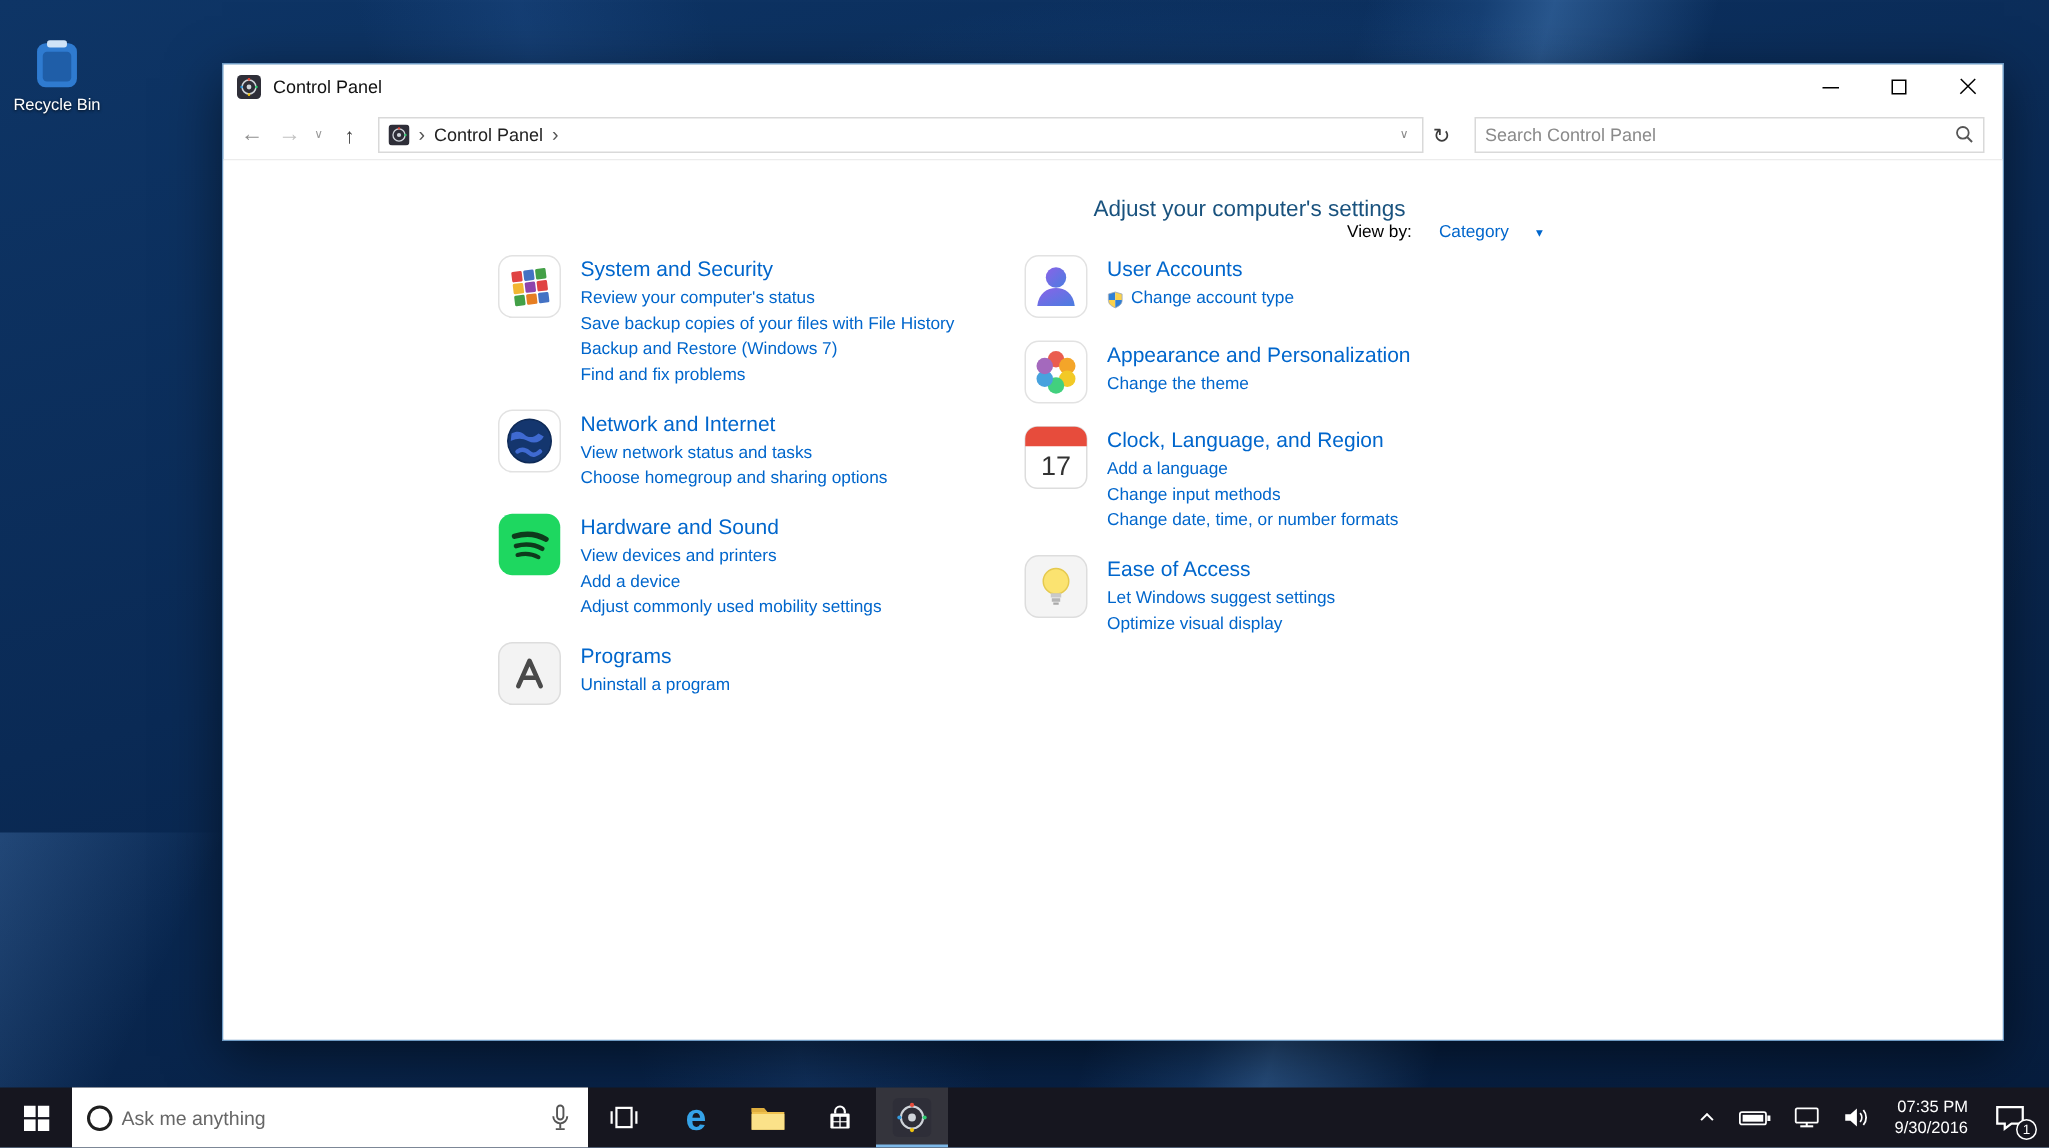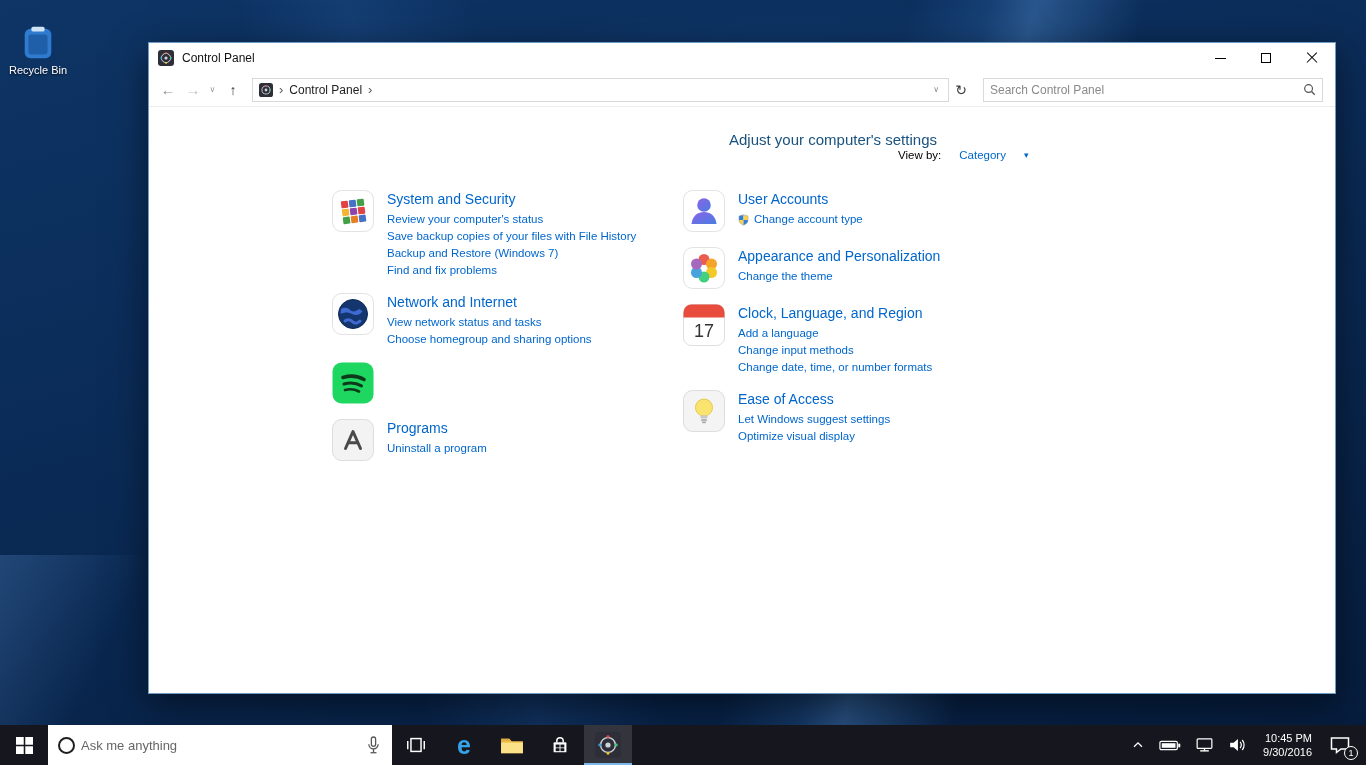--- a/index.html
+++ b/index.html
@@ -66,21 +66,21 @@
   .mag-icon svg { width:13px; height:13px; display:block; }
 
   .content { flex:1; position:relative; padding:24px 0 0 182px; overflow:hidden; background:#fff; }
   .content-header { position:relative; height:24px;text-align:center; }
   .page-heading { font-size:15px; font-weight:400; color:#19527e; }
   .viewby { position:absolute; left:567px; top:18px; display:flex; align-items:center; gap:18px;
     font-size:11.5px; color:#000; }
   .viewby-value { color:#0066cc; cursor:pointer; text-decoration:none; }
   .viewby-caret { color:#0066cc; font-size:9px; cursor:pointer; }
 
-  .columns { display:flex; margin-top:34px; }
+  .columns { display:flex; margin-top:14px; }
   .col-left { width:351px; }
   .col-right { flex:1; }
   .category { display:flex; gap:12px; margin-bottom:13px; }
   .cat-icon { width:44px; height:44px; flex:0 0 44px; cursor:pointer; }
   .cat-icon svg { width:44px; height:44px; display:block; }
   .cat-body { padding-top:1px; }
   .cat-title { display:inline-block; font-size:14px; color:#0066cc; text-decoration:none;
     margin:1px 0 4px; cursor:pointer; }
   .cat-link { display:flex; align-items:center; gap:5px; font-size:11.5px; line-height:17px;
     color:#0066cc; text-decoration:none; cursor:pointer; }
@@ -250,20 +250,28 @@
 
   <div class="category">
     <span class="cat-icon">
                 <svg viewBox="0 0 44 44">
                   <rect x="1.5" y="1.5" width="41" height="41" rx="9" fill="#1ed760"></rect>
                   <path d="M12 16.5c7.5-2.3 15-1.5 21 2" stroke="#0e3a1c" stroke-width="3.6" fill="none" stroke-linecap="round"></path>
                   <path d="M13 23c6.5-1.8 12.5-1 17.5 1.8" stroke="#0e3a1c" stroke-width="3.1" fill="none" stroke-linecap="round"></path>
                   <path d="M14 29c5.3-1.4 10-.7 14 1.5" stroke="#0e3a1c" stroke-width="2.7" fill="none" stroke-linecap="round"></path>
                 </svg>
               </span>
+    <div class="cat-body">
+      <a class="cat-title">Hardware and Sound</a>
+      <div class="cat-links">
+                  <a class="cat-link">View devices and printers</a>
+                  <a class="cat-link">Add a device</a>
+                  <a class="cat-link">Adjust commonly used mobility settings</a>
+                </div>
+    </div>
   </div>
 
   <div class="category">
     <span class="cat-icon">
                 <svg viewBox="0 0 44 44">
                   <rect x="1.5" y="1.5" width="41" height="41" rx="9" fill="#f3f3f3" stroke="#ddd"></rect>
                   <path d="M14.5 30.5 22 13.5l7.5 17" stroke="#4a4a4a" stroke-width="3" fill="none" stroke-linecap="round" stroke-linejoin="round"></path>
                   <line x1="17.5" y1="24.8" x2="26.5" y2="24.8" stroke="#4a4a4a" stroke-width="3" stroke-linecap="round"></line>
                 </svg>
               </span>
@@ -462,21 +470,21 @@
           </svg>
       </div>
       <div class="tray-btn">
         <svg viewBox="0 0 22 18" width="19" height="16">
             <path d="M2.5 6.5v5h4l5 4.5v-14l-5 4.5z" fill="#fff"></path>
             <path d="M14 5.5a5.5 5.5 0 0 1 0 7" fill="none" stroke="#fff" stroke-width="1.4"></path>
             <path d="M16.5 3.2a9 9 0 0 1 0 11.6" fill="none" stroke="#fff" stroke-width="1.4"></path>
           </svg>
       </div>
       <div class="clock">
-        <div>10:45 PM</div>
+        <div>07:35 PM</div>
         <div>9/30/2016</div>
       </div>
       <div class="tray-btn action-btn">
         <svg viewBox="0 0 24 24" width="24" height="24">
             <path d="M3.5 5h17v11h-7.5l-4.5 3.5V16H3.5z" fill="none" stroke="#fff" stroke-width="1.5"></path>
           </svg>
         <span class="badge">1</span>
       </div>
     </div>
   </div>

